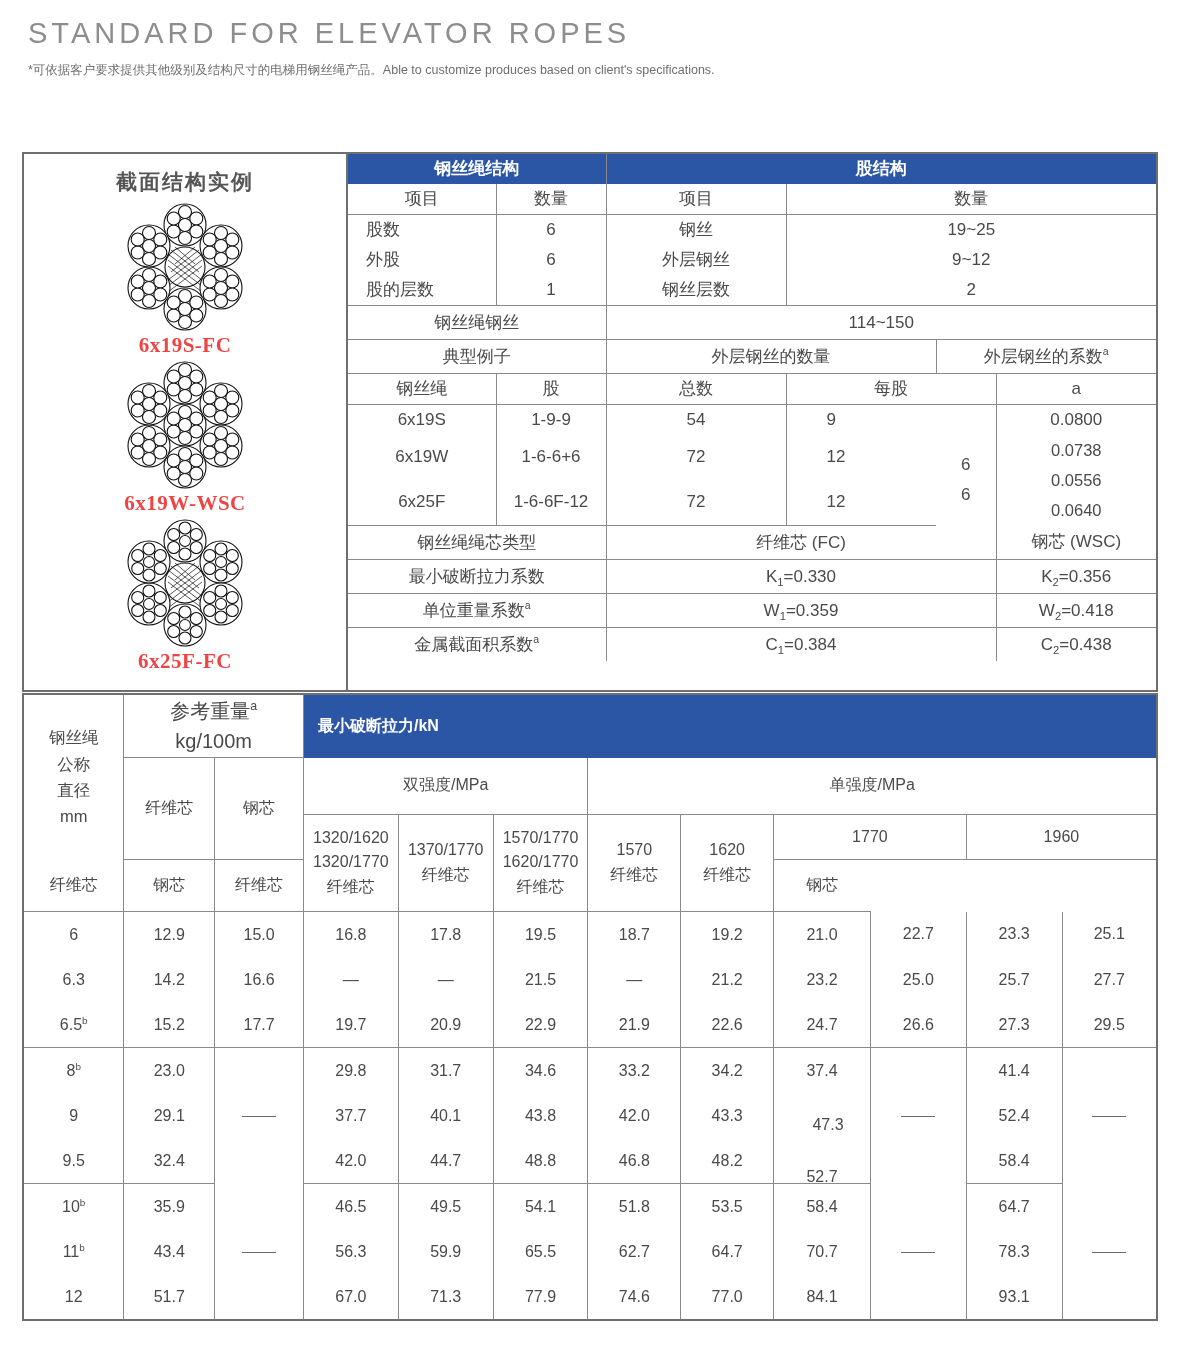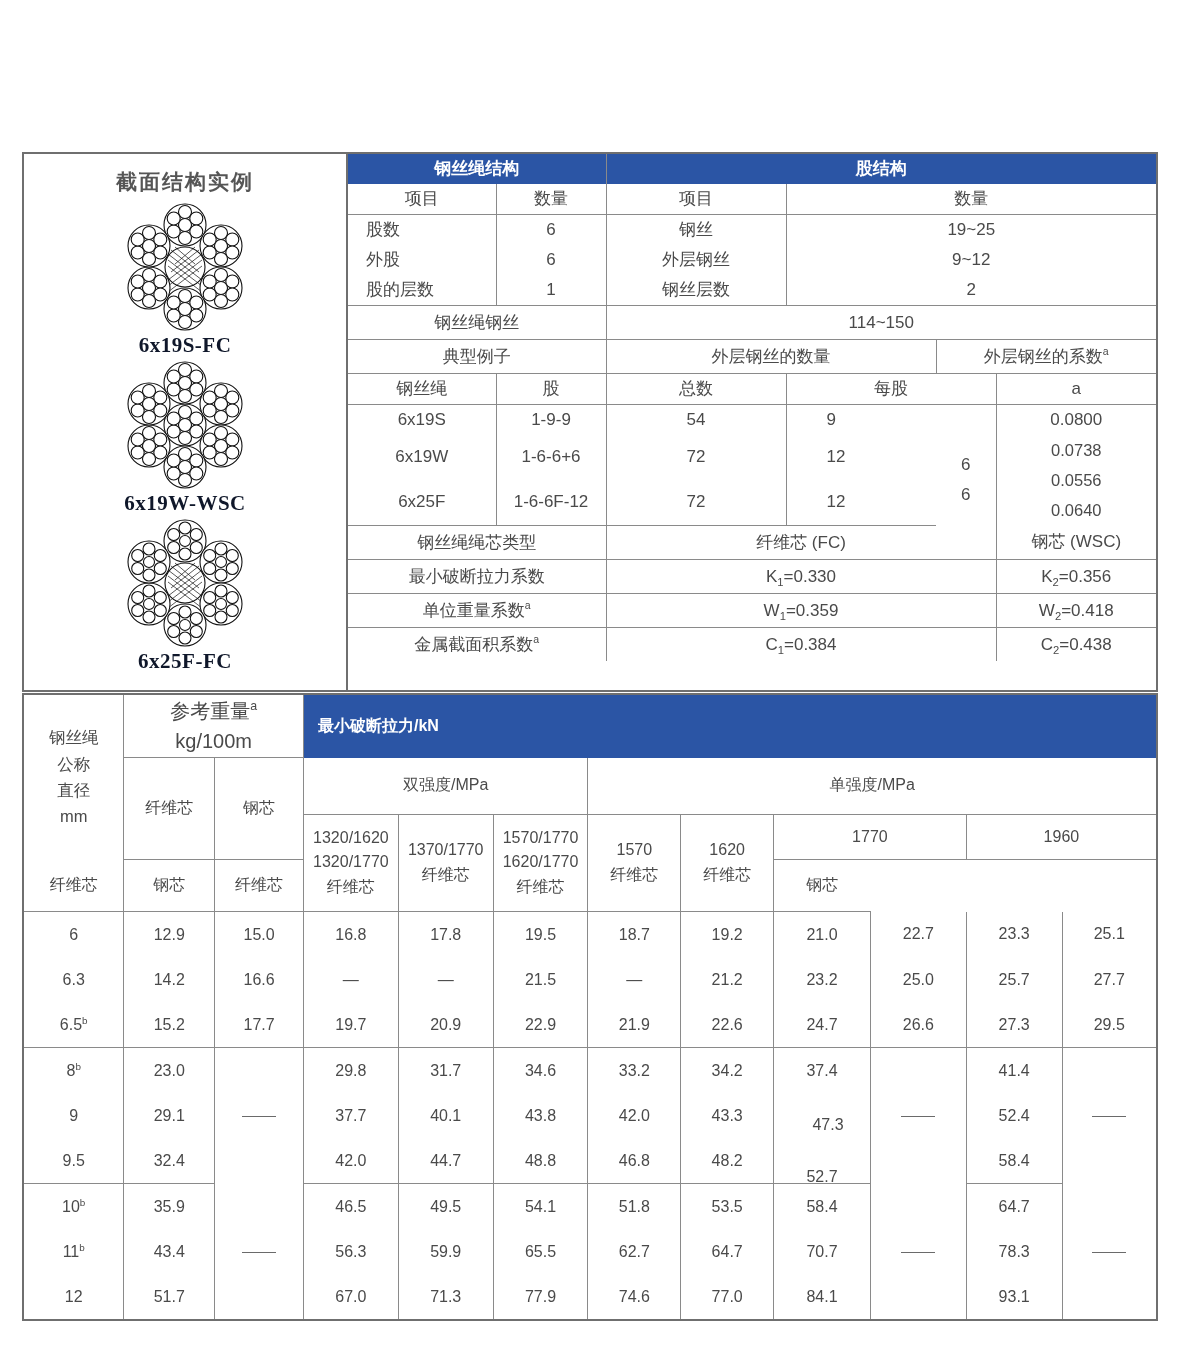--- a/index.html
+++ b/index.html
@@ -43,21 +43,21 @@
   .topgrid{display:flex;width:1136px;border:2px solid #6f6f6f;box-sizing:border-box;}
 
   .leftpanel{
     width:324px;flex:0 0 324px;box-sizing:border-box;
     border-right:2px solid #6f6f6f;
     padding:10px 0 16px 0;
     display:flex;flex-direction:column;align-items:center;
   }
   .leftpanel .lp-title{font-size:21px;color:#555;font-weight:bold;letter-spacing:2px;margin:4px 0 4px 0;}
   .xsec{display:flex;flex-direction:column;align-items:center;margin:2px 0 0 0;}
-  .xsec .cap{font-family:"Liberation Serif","DejaVu Serif",serif;font-weight:bold;font-size:21px;color:#0f172a;margin-top:1px;letter-spacing:0.5px;}
+  .xsec .cap{font-family:"Liberation Serif","DejaVu Serif",serif;font-weight:bold;font-size:21px;color:#ef4444;margin-top:1px;letter-spacing:0.5px;}
   .ropesvg{display:block;}
 
   .rightpanel{width:808px;flex:0 0 808px;box-sizing:border-box;}
   table.t1{width:808px;}
   table.t1 td{font-size:17px;height:30px;line-height:30px;margin-left:8px;}
   table.t1 td.tall{height:33px;line-height:33px;}
   .h-blue{font-size:17.5px;height:32px;line-height:32px;}
   .lbl-left{text-align:left;padding-left:18px;}
   sup{font-size:0.62em;vertical-align:super;line-height:0;}
   sub{font-size:0.66em;vertical-align:sub;line-height:0;}
@@ -77,20 +77,22 @@
   .nudge-dn2{position:relative;top:16px;}
   .stack{line-height:1.45;}
   .vstack6{line-height:1.9;font-size:17px;}
 </style>
 </head>
 <body>
 
 <div class="page">
 
   <div class="hdr">
+    <div class="hdr-en">STANDARD FOR ELEVATOR ROPES</div>
+    <div class="hdr-note">*可依据客户要求提供其他级别及结构尺寸的电梯用钢丝绳产品。Able to customize produces based on  client's specifications.</div>
   </div>
 
   <div class="topwrap">
     <div class="topgrid">
 
       <div class="leftpanel">
         <div class="lp-title">截面结构实例</div>
 
         <div class="xsec">
           <svg class="ropesvg" width="180" height="130" viewBox="0 0 180 130">

